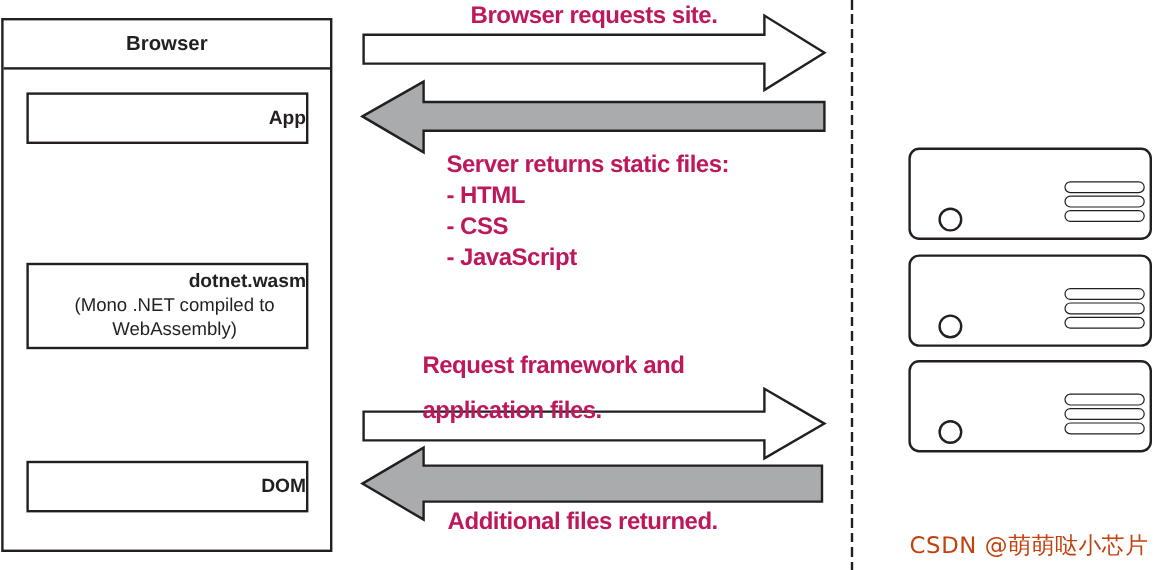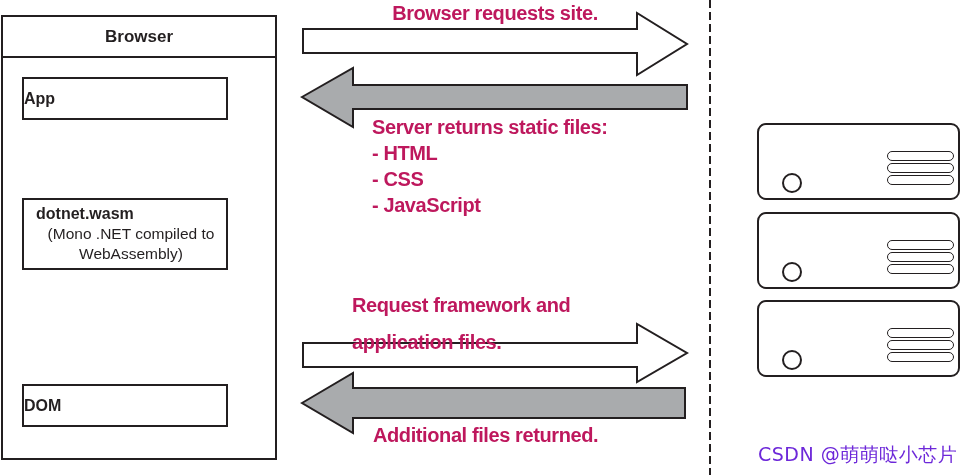--- a/index.html
+++ b/index.html
@@ -16,43 +16,43 @@
     position:absolute;left:1px;top:15px;width:276px;height:445px;
     border:2px solid #231f20;background:#fff;box-sizing:border-box;
   }
   .browser-title{
     position:absolute;left:0;top:0;width:100%;height:41px;
     border-bottom:2px solid #231f20;box-sizing:border-box;
     display:flex;align-items:center;justify-content:center;
     font-size:17px;font-weight:bold;
   }
   .component{
-    position:absolute;left:22px;width:206px;
+    position:absolute;left:22px;width:235px;
     border:2px solid #231f20;background:#fff;box-sizing:border-box;
-    display:flex;flex-direction:column;align-items:flex-start;justify-content:center;
+    display:flex;flex-direction:column;align-items:flex-end;justify-content:center;
     text-align:center;
   }
   .comp-label{font-size:16px;font-weight:bold;line-height:20px;}
   .comp-sub{font-size:15.5px;font-weight:normal;line-height:20px;padding:0 8px;}
   .c-app{top:77px;height:43px;}
   .c-blazor{top:154px;height:43px;}
-  .c-dotnet{top:198px;height:72px;padding-left:12px;}
+  .c-dotnet{top:219px;height:72px;padding-left:12px;}
   .c-blazorjs{top:307px;height:42px;}
   .c-dom{top:384px;height:43px;}
 
   
   .arrows{position:absolute;left:0;top:0;width:965px;height:475px;}
 
   
   .flow-label{
     position:absolute;font-weight:bold;font-size:20px;
     letter-spacing:-0.4px;line-height:22px;color:#be185d;
   }
   .lbl-request-site{left:303px;top:2px;width:384px;text-align:center;}
-  .lbl-static-files{left:372px;top:114px;line-height:26px;}
+  .lbl-static-files{left:372px;top:124px;line-height:26px;}
   .lbl-request-framework{left:352px;top:287px;width:250px;line-height:37px;}
   .lbl-additional{left:373px;top:424px;}
 
   
   .dashed-sep{
     position:absolute;left:709px;top:0;width:2px;height:475px;
     background:repeating-linear-gradient(to bottom,#231f20 0 8px,transparent 8px 12px);
   }
 
   
@@ -74,21 +74,21 @@
     display:flex;flex-direction:column;gap:2px;
   }
   .vent{
     height:10px;border:1.5px solid #231f20;border-radius:5px;
     box-sizing:border-box;background:#fff;
   }
 
   
   .watermark{
     position:absolute;left:758px;top:442px;
-    font-size:19px;color:#6d28d9;letter-spacing:0.5px;
+    font-size:19px;color:#c2410c;letter-spacing:0.5px;
     text-shadow:1px 1px 0 #ffffff;
     font-family:"DejaVu Sans","Liberation Sans",sans-serif;
     white-space:nowrap;
   }
 </style>
 </head>
 <body>
 
 <div class="canvas">
 

